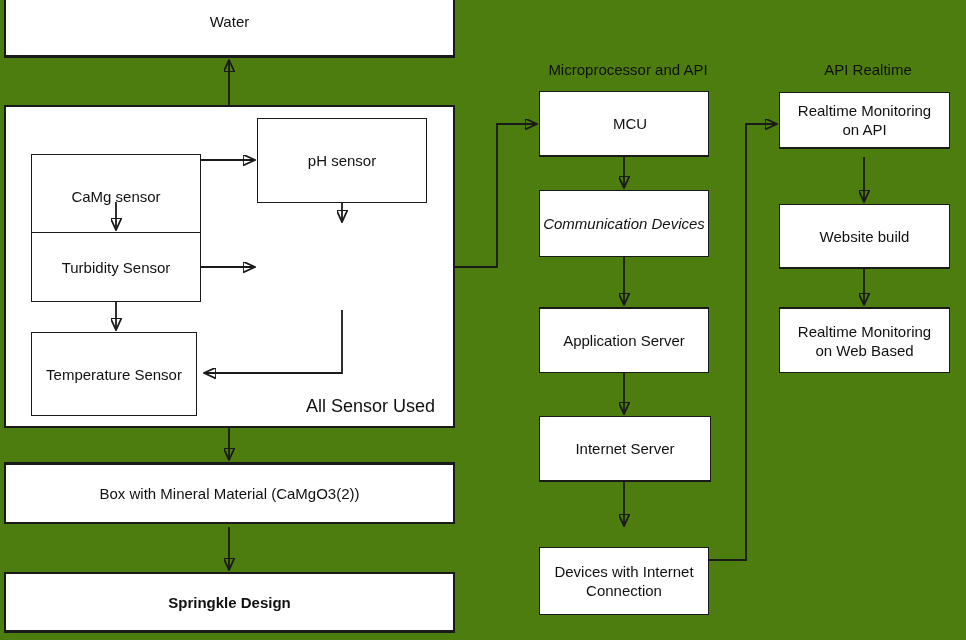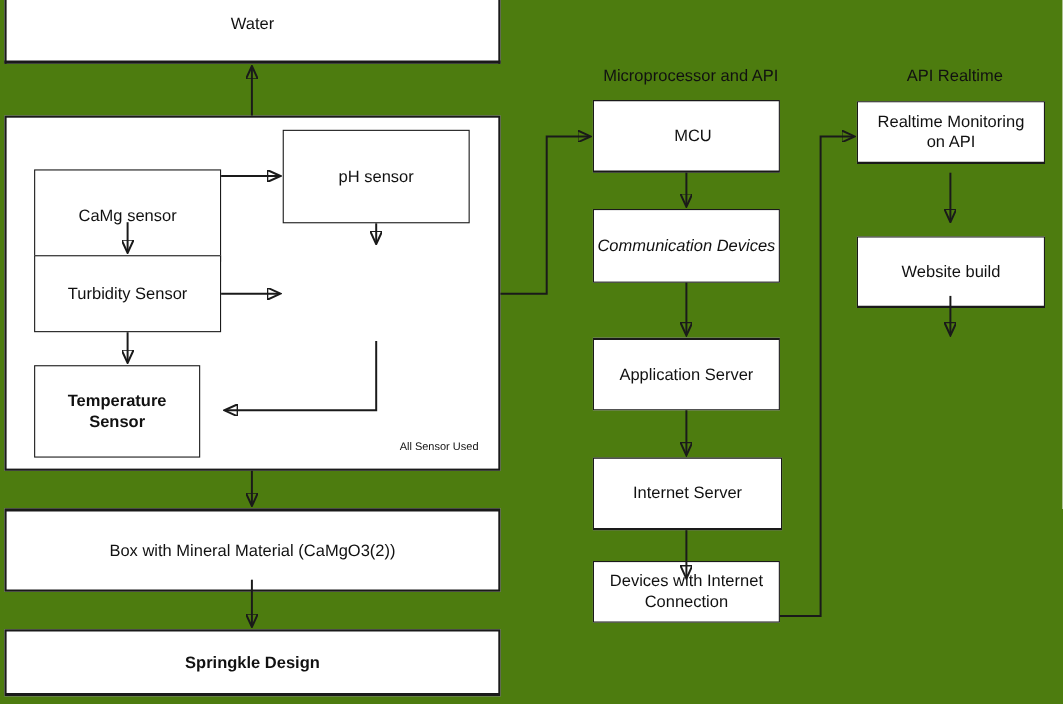--- a/index.html
+++ b/index.html
@@ -12,21 +12,21 @@
     position:absolute; box-sizing:border-box; background:#ffffff;
     border:1.5px solid #1a1a1a;
     display:flex; align-items:center; justify-content:center;
     text-align:center; font-size:15px; line-height:19px; padding:0 8px;
   }
   .big { border-width:2px; }
   .col-title {
     position:absolute; font-size:15px; text-align:center; color:#111111;
   }
   .group-caption {
-    position:absolute; right:18px; bottom:10px; font-size:10px; color:#111111;
+    position:absolute; right:18px; bottom:10px; font-size:18px; color:#111111;
   }
   .edges { position:absolute; left:0; top:0; pointer-events:none; }
   .edges path { fill:none; stroke:#1a1a1a; stroke-width:1.8px; }
 </style>
 </head>
 <body>
 
 <div class="page">
 
   <div class="box big" style="left:4px; top:-12px; width:451px; height:70px; border-top:none; border-bottom-width:3px;">
@@ -43,25 +43,25 @@
 
   <div class="box" style="left:257px; top:118px; width:170px; height:85px;">
     <span>pH sensor</span>
   </div>
 
   <div class="box" style="left:31px; top:232px; width:170px; height:70px;">
     <span>Turbidity Sensor</span>
   </div>
 
 
-  <div class="box" style="left:31px; top:332px; width:151px; height:84px;font-weight:bold;">
+  <div class="box" style="left:31px; top:332px; width:166px; height:84px;">
     <span>Temperature Sensor</span>
   </div>
 
-  <div class="box big" style="left:4px; top:462px; width:451px; height:76px; border-top-width:3px;justify-content:center;">
+  <div class="box big" style="left:4px; top:462px; width:451px; height:62px; border-top-width:3px;justify-content:center;">
     <span>Box with Mineral Material (CaMgO3(2))</span>
   </div>
 
   <div class="box big" style="left:4px; top:572px; width:451px; height:61px; border-bottom-width:3px;font-weight:bold;">
     <span>Springkle Design</span>
   </div>
 
   <div class="col-title" style="left:528px; top:61px; width:200px;">
     <span>Microprocessor and API</span>
   </div>
@@ -75,36 +75,39 @@
   </div>
 
   <div class="box" style="left:539px; top:307px; width:170px; height:66px; border-top-width:2.5px;">
     <span>Application Server</span>
   </div>
 
   <div class="box" style="left:539px; top:416px; width:172px; height:66px; border-bottom-width:2.5px;">
     <span>Internet Server</span>
   </div>
 
-  <div class="box" style="left:539px; top:510px; width:170px; height:56px;">
+  <div class="box" style="left:539px; top:547px; width:170px; height:68px;">
     <span>Devices with Internet Connection</span>
   </div>
 
   <div class="col-title" style="left:768px; top:61px; width:200px;">
     <span>API Realtime</span>
   </div>
 
   <div class="box" style="left:779px; top:92px; width:171px; height:57px; border-bottom-width:2.5px;">
     <span>Realtime Monitoring on API</span>
   </div>
 
-  <div class="box" style="left:779px; top:215px; width:171px; height:65px; border-bottom-width:2.5px;">
+  <div class="box" style="left:779px; top:204px; width:171px; height:65px; border-bottom-width:2.5px;">
     <span>Website build</span>
   </div>
 
+  <div class="box" style="left:779px; top:307px; width:171px; height:66px; border-top-width:2.5px;">
+    <span>Realtime Monitoring on Web Based</span>
+  </div>
 
   <svg class="edges" width="966" height="640" viewBox="0 0 966 640" aria-hidden="true">
     <defs>
       <marker id="arw" markerUnits="userSpaceOnUse" markerWidth="13" markerHeight="11" refX="11" refY="5.5" orient="auto">
         <path d="M0,0 L12,5.5 L0,11 Z" fill="#1a1a1a" stroke="none"></path>
       </marker>
     </defs>
     <path d="M229,105 V61" marker-end="url(#arw)"></path>
     <path d="M201,160 H254" marker-end="url(#arw)"></path>
     <path d="M116,202 V229" marker-end="url(#arw)"></path>

